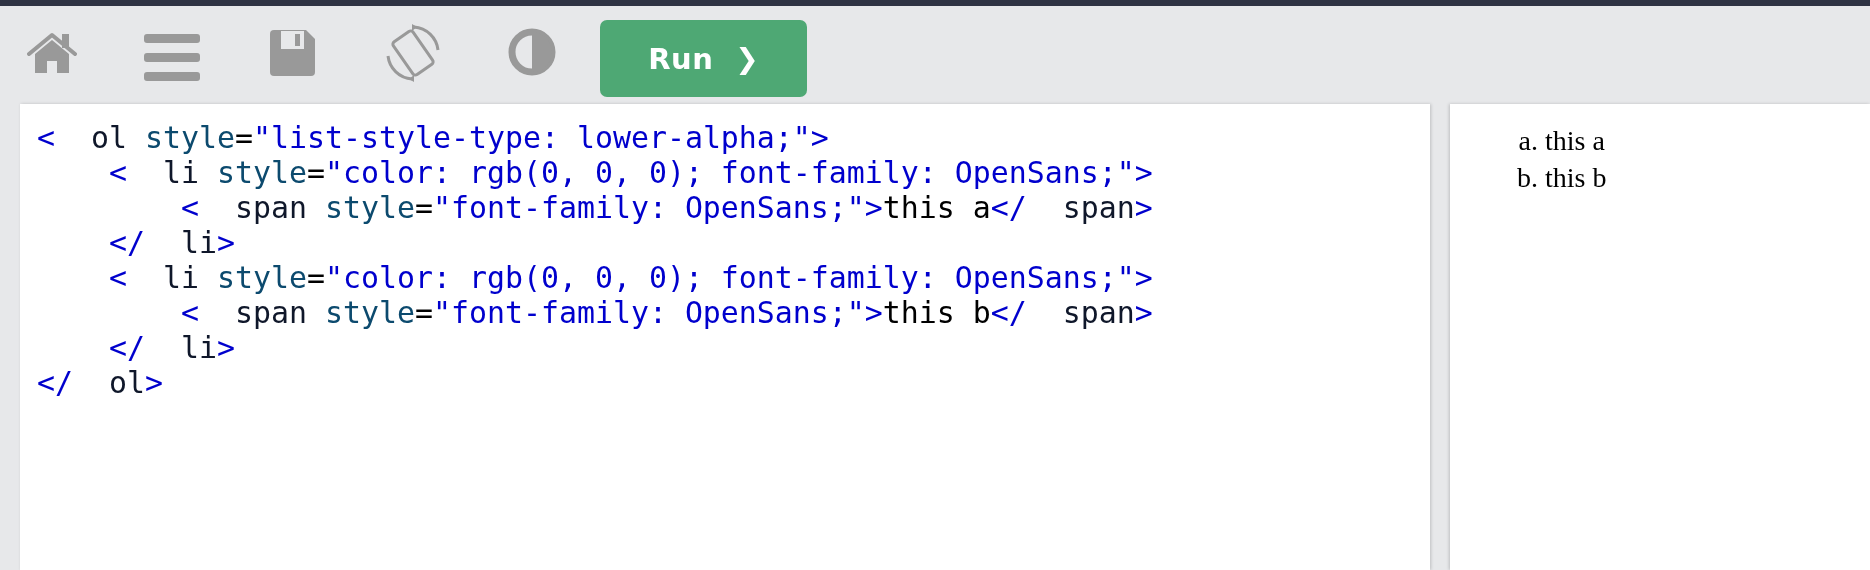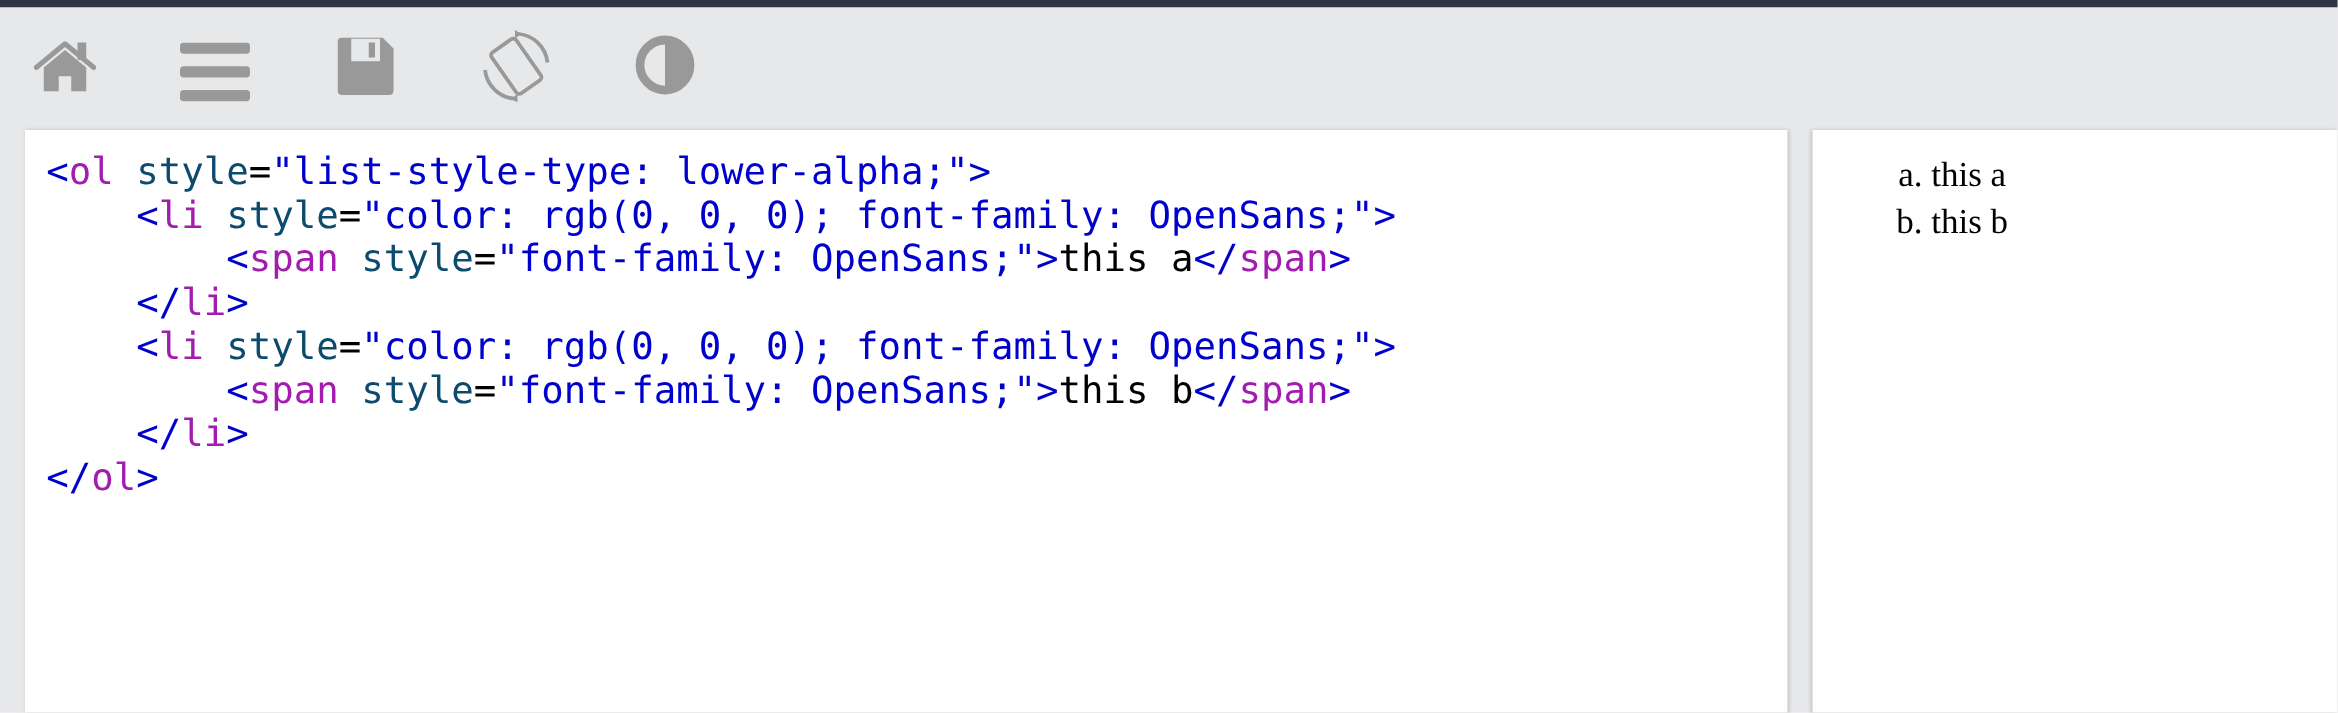--- a/index.html
+++ b/index.html
@@ -70,21 +70,21 @@
       top: 16px;
       margin: 0;
       font-family: "DejaVu Sans Mono", monospace;
       font-size: 29.9px;
       line-height: 35px;
       white-space: pre;
       color: #000000;
     }
     .code .line { display: block; height: 35px; }
     .c-br { color: #0000cd; }
-    .c-tag { color: #a21caf; }
+    .c-tag { color: #0f172a; margin-left: 36px; }
     .c-attr { color: #0c4a6e; }
     .c-eq { color: #000000; }
     .c-str { color: #0000cd; }
     .c-txt { color: #000000; }
     .preview {
       position: absolute;
       left: 1450px;
       top: 104px;
       width: 420px;
       height: 466px;
@@ -147,20 +147,24 @@
     </svg>
   </span>
 
   <span class="tb-icon" style="left:508px; top:22px;">
     <svg width="48" height="48" viewBox="0 0 48 48">
       <circle cx="24" cy="24" r="20" fill="none" stroke="#999" stroke-width="7"></circle>
       <path d="M24 4 A20 20 0 0 1 24 44 Z" fill="#999"></path>
     </svg>
   </span>
 
+  <button class="run-btn">
+    <span class="run-label">Run</span>
+    <span class="run-chevron">❯</span>
+  </button>
 </div>
 
 <div class="editor">
   <pre class="code" id="code"><span class="line"><span class="c-br">&lt;</span><span class="c-tag">ol</span><span class="c-txt"> </span><span class="c-attr">style</span><span class="c-eq">=</span><span class="c-str">"list-style-type: lower-alpha;"</span><span class="c-br">&gt;</span></span><span class="line"><span class="c-txt">    </span><span class="c-br">&lt;</span><span class="c-tag">li</span><span class="c-txt"> </span><span class="c-attr">style</span><span class="c-eq">=</span><span class="c-str">"color: rgb(0, 0, 0); font-family: OpenSans;"</span><span class="c-br">&gt;</span></span><span class="line"><span class="c-txt">        </span><span class="c-br">&lt;</span><span class="c-tag">span</span><span class="c-txt"> </span><span class="c-attr">style</span><span class="c-eq">=</span><span class="c-str">"font-family: OpenSans;"</span><span class="c-br">&gt;</span><span class="c-txt">this a</span><span class="c-br">&lt;/</span><span class="c-tag">span</span><span class="c-br">&gt;</span></span><span class="line"><span class="c-txt">    </span><span class="c-br">&lt;/</span><span class="c-tag">li</span><span class="c-br">&gt;</span></span><span class="line"><span class="c-txt">    </span><span class="c-br">&lt;</span><span class="c-tag">li</span><span class="c-txt"> </span><span class="c-attr">style</span><span class="c-eq">=</span><span class="c-str">"color: rgb(0, 0, 0); font-family: OpenSans;"</span><span class="c-br">&gt;</span></span><span class="line"><span class="c-txt">        </span><span class="c-br">&lt;</span><span class="c-tag">span</span><span class="c-txt"> </span><span class="c-attr">style</span><span class="c-eq">=</span><span class="c-str">"font-family: OpenSans;"</span><span class="c-br">&gt;</span><span class="c-txt">this b</span><span class="c-br">&lt;/</span><span class="c-tag">span</span><span class="c-br">&gt;</span></span><span class="line"><span class="c-txt">    </span><span class="c-br">&lt;/</span><span class="c-tag">li</span><span class="c-br">&gt;</span></span><span class="line"><span class="c-br">&lt;/</span><span class="c-tag">ol</span><span class="c-br">&gt;</span></span></pre>
 </div>
 
 <div class="preview">
   <ol id="preview-list" style="list-style-type: lower-alpha;">
     <li>this a</li>
     <li>this b</li>

